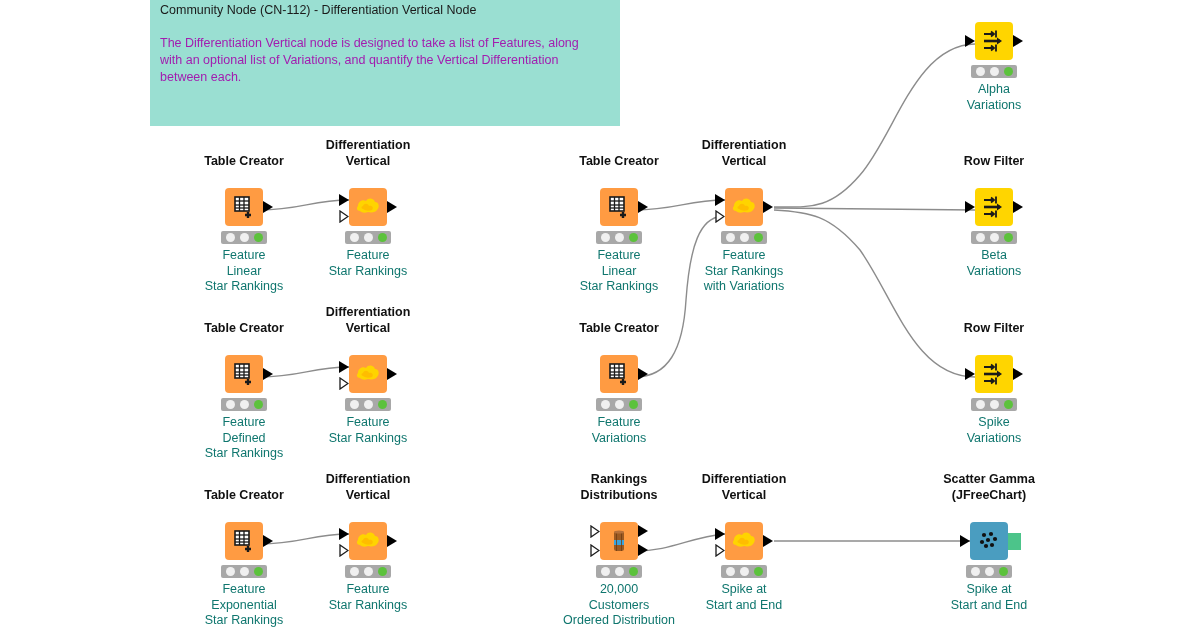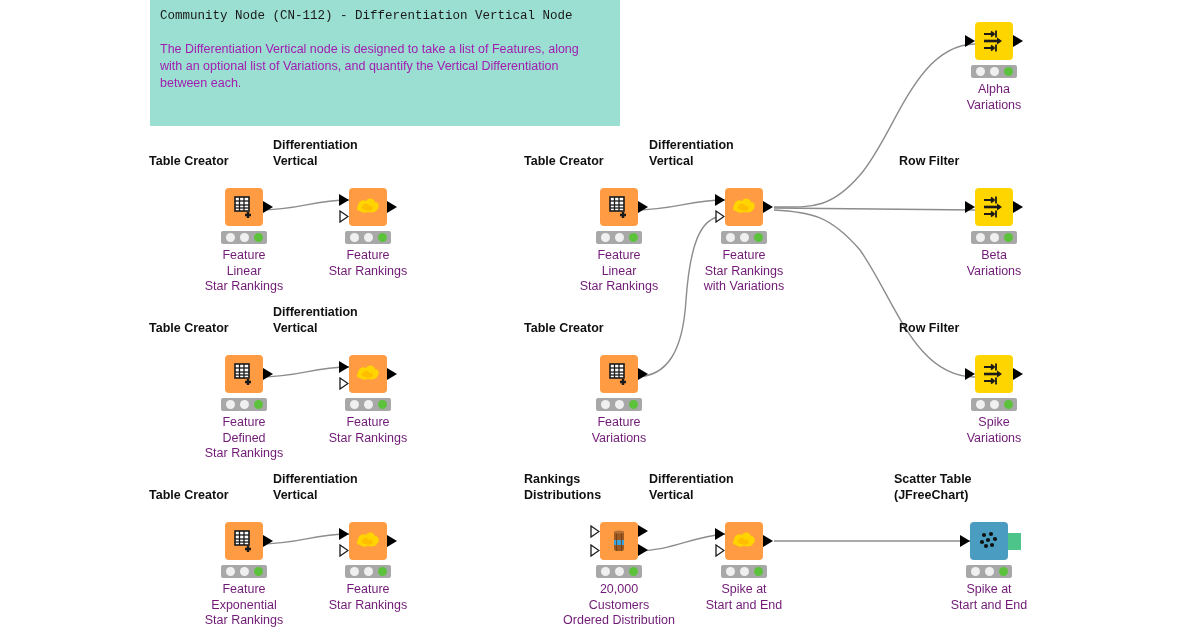--- a/index.html
+++ b/index.html
@@ -43,20 +43,21 @@
     height: 0;
   }
   .node-title {
     position: absolute;
     left: 50%;
     transform: translateX(-50%);
     bottom: 38px;
     font-size: 12.5px;
     font-weight: bold;
     color: #111111;
+    text-align: center;
     line-height: 15.5px;
     white-space: pre-line;
     width: 190px;
   }
   .node-body {
     position: absolute;
     left: -19px;
     top: -19px;
     width: 38px;
     height: 38px;
@@ -88,21 +89,21 @@
     background: #f0f0f0;
   }
   .status-dot.green { background: #5cc23c; }
 
   .node-label {
     position: absolute;
     left: 50%;
     transform: translateX(-50%);
     top: 41px;
     font-size: 12.5px;
-    color: #701a75;
+    color: #0f766e;
     text-align: center;
     line-height: 15.5px;
     white-space: pre-line;
     width: 200px;
   }
 
   
   .port {
     position: absolute;
     width: 0;
@@ -148,21 +149,21 @@
   }
 
   svg.conn { position: absolute; left: 0; top: 0; overflow: visible; }
 </style>
 </head>
 <body>
 
 <div id="canvas">
 
   <div class="annotation" style="left:150px; top:-8px; width:470px; height:134px;">
-    <div class="annotation-title" style="margin-top:16px;font-family:Liberation Mono, monospace;">Community Node (CN-112) - Differentiation Vertical Node</div>
+    <div class="annotation-title" style="margin-top:10px;">Community Node (CN-112) - Differentiation Vertical Node</div>
     <div class="annotation-body" style="margin-top:17px;">The Differentiation Vertical node is designed to take a list of Features, along
 with an optional list of Variations, and quantify the Vertical Differentiation
 between each.</div>
   </div>
 
   <svg class="conn" width="1200" height="630">
     <g fill="none" stroke="#8c8c8c" stroke-width="1.4">
 
       <path d="M 260,210 C 300,210 312,200 349,200"></path>
 
@@ -540,21 +541,21 @@
     <div class="node-status">
       <span class="status-dot"></span>
       <span class="status-dot"></span>
       <span class="status-dot green"></span>
     </div>
     <div class="node-label">Spike at
 Start and End</div>
   </div>
 
   <div class="node" style="left:989px; top:541px;">
-    <div class="node-title">Scatter Table
+    <div class="node-title">Scatter Gamma
 (JFreeChart)</div>
     <div class="node-body teal"></div>
     <div class="node-icon">
       <svg width="24" height="24" viewBox="0 0 24 24">
         <circle cx="7" cy="6" r="2.1" fill="#111111"></circle>
         <circle cx="14" cy="5" r="2.1" fill="#111111"></circle>
         <circle cx="18" cy="10" r="2.1" fill="#111111"></circle>
         <circle cx="11" cy="11" r="2.1" fill="#111111"></circle>
         <circle cx="5" cy="13" r="2.1" fill="#111111"></circle>
         <circle cx="15" cy="16" r="2.1" fill="#111111"></circle>

